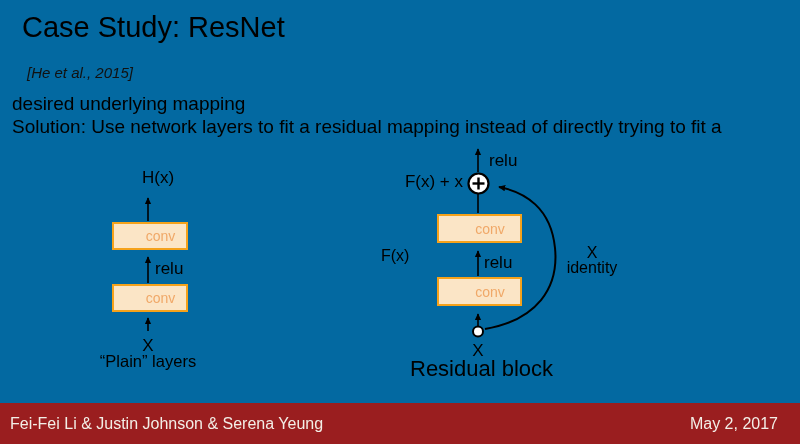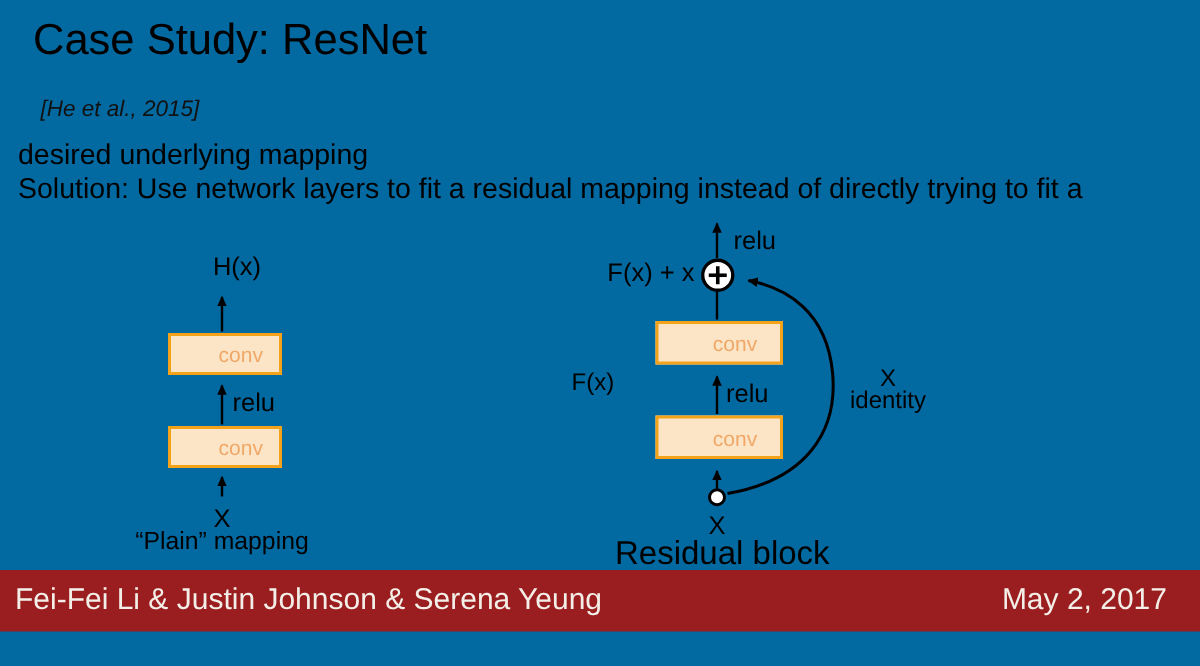--- a/index.html
+++ b/index.html
@@ -29,24 +29,24 @@
   .centered{text-align:center;}
   .conv-box{
     box-sizing:border-box;
     border:2.5px solid #F5A21B;
     background:#FBE5C6;
     display:flex;align-items:center;justify-content:center;
     font-size:14px;color:#F0A868;padding-left:21px;
   }
   .svg-layer{left:0;top:0;pointer-events:none;}
   .footer-bar{
-    left:0;top:380px;width:800px;height:41px;
+    left:0;top:403px;width:800px;height:41px;
     background:#9A1E1F;
     display:flex;align-items:center;
-    color:#F3EEE7;font-size:20px;
+    color:#F3EEE7;font-size:16px;
   }
   .footer-authors{position:absolute;left:10px;white-space:nowrap;}
   .footer-lecture{position:absolute;left:478px;white-space:nowrap;}
   .footer-date{position:absolute;right:22px;white-space:nowrap;}
   .two-line{white-space:pre-line;line-height:15px;font-size:16px;}
 </style>
 </head>
 <body>
 
 <div class="slide">
@@ -85,21 +85,21 @@
 
   <div class="abs diagram-label centered" style="left:128px;top:168px;width:60px;">H(x)</div>
   <div class="abs conv-box" style="left:112px;top:222px;width:76px;height:28px;">
     <span>conv</span>
   </div>
   <div class="abs diagram-label" style="left:155px;top:259px;">relu</div>
   <div class="abs conv-box" style="left:112px;top:284px;width:76px;height:28px;">
     <span>conv</span>
   </div>
   <div class="abs diagram-label centered" style="left:118px;top:336px;width:60px;">X</div>
-  <div class="abs centered" style="left:78px;top:352px;width:140px;font-size:16.5px;white-space:nowrap;">“Plain” mapping</div>
+  <div class="abs centered" style="left:78px;top:352px;width:140px;font-size:16.5px;white-space:nowrap;">“Plain” layers</div>
 
   <div class="abs diagram-label" style="left:489px;top:151px;">relu</div>
   <div class="abs" style="left:395px;top:172px;width:68px;text-align:right;font-size:17px;white-space:nowrap;">F(x) + x</div>
   <div class="abs conv-box" style="left:437px;top:214px;width:85px;height:29px;">
     <span>conv</span>
   </div>
   <div class="abs" style="left:381px;top:247px;font-size:16px;white-space:nowrap;">F(x)</div>
   <div class="abs diagram-label" style="left:484px;top:253px;">relu</div>
   <div class="abs conv-box" style="left:437px;top:277px;width:85px;height:29px;">
     <span>conv</span>

